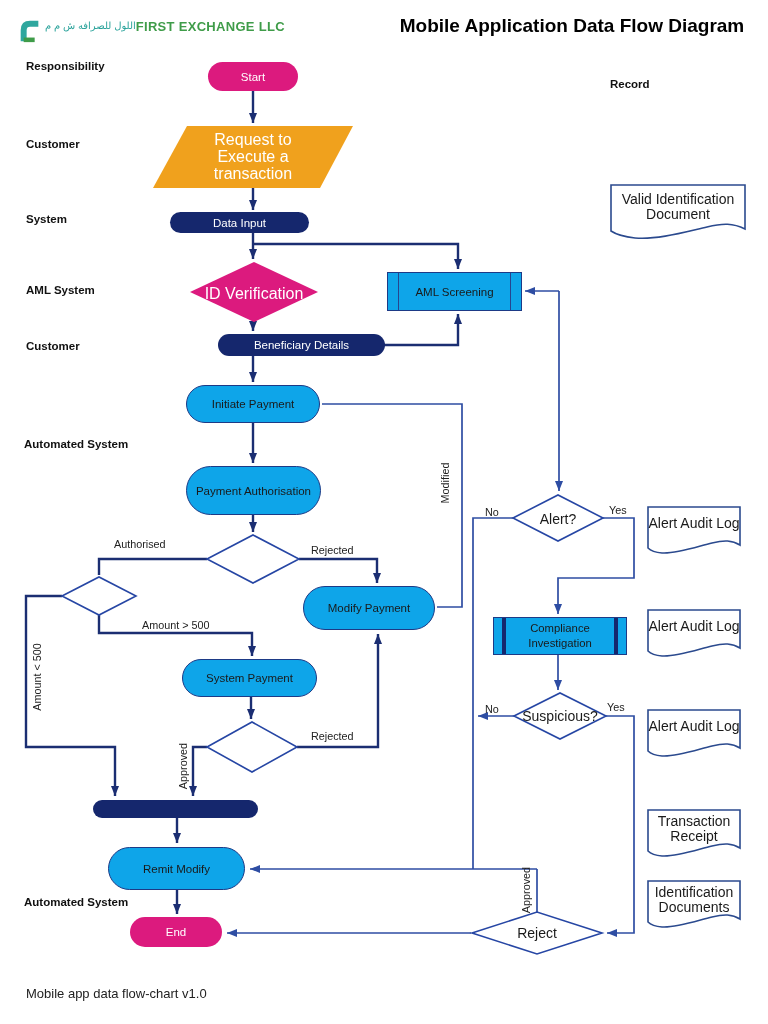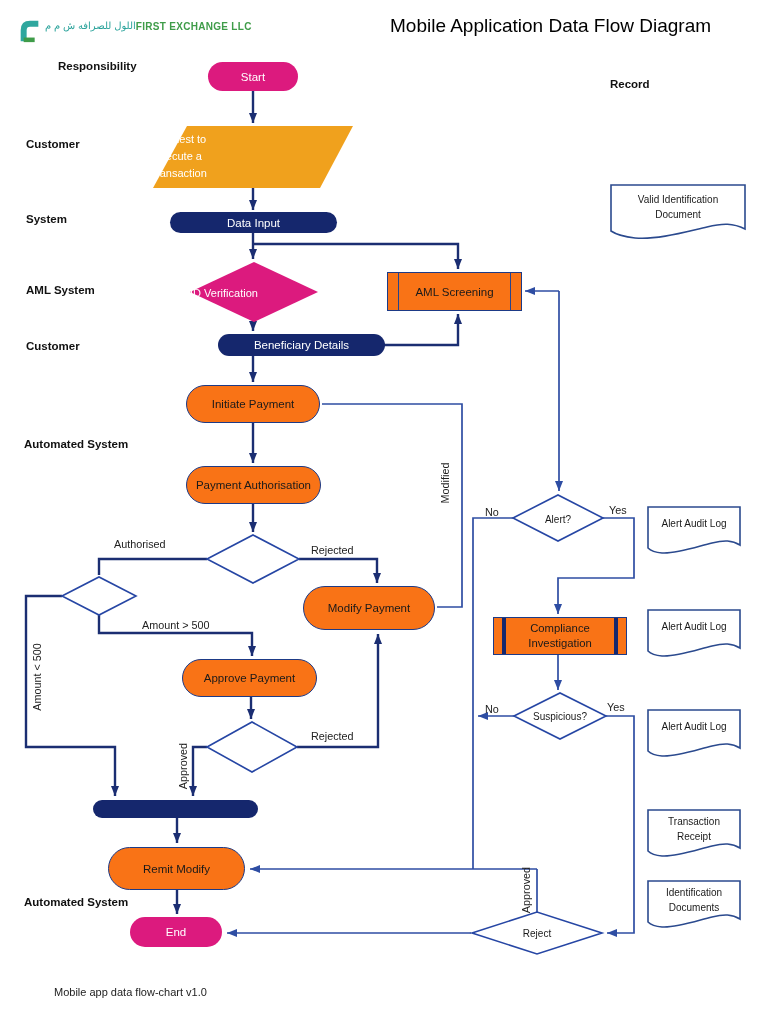--- a/index.html
+++ b/index.html
@@ -3,38 +3,38 @@
 <meta charset="utf-8">
 <style>
   html,body{margin:0;padding:0;background:#ffffff;}
   .canvas{position:relative;width:768px;height:1024px;background:#ffffff;overflow:hidden;
           font-family:"Liberation Sans", sans-serif;}
   .layer{position:absolute;left:0;top:0;z-index:1;}
   .shape{position:absolute;z-index:2;display:flex;align-items:center;justify-content:center;
          box-sizing:border-box;font-size:11.5px;line-height:14px;text-align:center;}
   .navy{background:#15276d;color:#ffffff;}
   .pink{background:#dc1a7e;color:#ffffff;}
-  .wbox{background:#f97316;color:#1a1a1a;border:1.7px solid #1d3a86;}
+  .wbox{background:#0ea5e9;color:#1a1a1a;border:1.7px solid #1d3a86;}
   .stadium{border-radius:999px;text-align:center;}
   .pp-thin{position:absolute;left:10px;right:10px;top:0;bottom:0;
            border-left:1.4px solid #27448f;border-right:1.4px solid #27448f;}
   .pp-thick{position:absolute;left:8px;right:8px;top:0;bottom:0;
             border-left:4px solid #15276d;border-right:4px solid #15276d;}
   .lbl{position:absolute;z-index:3;font-size:11.5px;font-weight:bold;color:#111;white-space:nowrap;}
   .elbl{position:absolute;z-index:3;font-size:10.8px;color:#222;white-space:nowrap;}
   .vlbl{position:absolute;z-index:3;font-size:10.8px;color:#222;white-space:nowrap;
         transform:rotate(-90deg);transform-origin:center;text-align:center;}
-  .ftxt{position:absolute;z-index:3;font-size:10px;color:#1a1a1a;text-align:center;line-height:15px;}
-  .wtxt{position:absolute;z-index:3;font-size:11px;color:#ffffff;line-height:17px;}
-  .title{position:absolute;z-index:3;font-size:19px;font-weight:normal;color:#000;}
-  .footer{position:absolute;z-index:3;font-size:11px;color:#222;margin-left:28px;}
+  .ftxt{position:absolute;z-index:3;font-size:14px;color:#1a1a1a;text-align:center;line-height:15px;}
+  .wtxt{position:absolute;z-index:3;font-size:16px;color:#ffffff;text-align:center;line-height:17px;}
+  .title{position:absolute;z-index:3;font-size:19px;font-weight:bold;color:#000;text-align:center;}
+  .footer{position:absolute;z-index:3;font-size:13px;color:#222;}
   .logo{position:absolute;left:20px;top:20px;z-index:3;display:flex;align-items:flex-start;}
   .logo-text{margin-left:3px;display:flex;flex-direction:row;align-items:center;}
   .logo-ar{font-size:10px;color:#2aa39b;line-height:12px;}
-  .logo-en{font-size:10px;font-weight:bold;color:#3f9c49;letter-spacing:.3px;line-height:9px;}
+  .logo-en{font-size:13px;font-weight:bold;color:#3f9c49;letter-spacing:.3px;line-height:9px;}
 </style>
 </head>
 <body>
 
 <div class="canvas">
 
   <svg class="layer" width="768" height="1024" viewBox="0 0 768 1024">
     <defs>
       <marker id="mD" markerUnits="userSpaceOnUse" markerWidth="10" markerHeight="8" refX="10" refY="4" orient="auto">
           <path d="M0 0 L10 4 L0 8 Z" fill="#1b2e72"></path>
@@ -106,70 +106,70 @@
       <rect x="4" y="19" width="12" height="5" fill="#3f9c49"></rect>
     </svg>
     <div class="logo-text">
       <div class="logo-ar" dir="rtl">اللول للصرافه ش م م</div>
       <div class="logo-en">FIRST EXCHANGE LLC</div>
     </div>
   </div>
 
   <div class="title" style="left:390px;top:15px;width:364px;">Mobile Application Data Flow Diagram</div>
 
-  <div class="lbl" style="left:26px;top:60px;margin-left:32px;">Responsibility</div>
+  <div class="lbl" style="left:26px;top:60px;">Responsibility</div>
   <div class="lbl" style="left:26px;top:138px;">Customer</div>
   <div class="lbl" style="left:26px;top:213px;">System</div>
   <div class="lbl" style="left:26px;top:284px;">AML System</div>
   <div class="lbl" style="left:26px;top:340px;">Customer</div>
   <div class="lbl" style="left:24px;top:438px;">Automated System</div>
   <div class="lbl" style="left:24px;top:896px;">Automated System</div>
   <div class="lbl" style="left:610px;top:78px;">Record</div>
 
   <div class="footer" style="left:26px;top:986px;">Mobile app data flow-chart v1.0</div>
 
   <div class="shape pink stadium" style="left:208px;top:62px;width:90px;height:29px;">
       <span>Start</span>
     </div>
 
   <div class="wtxt" style="left:153px;top:131px;width:200px;">
     <span>Request to</span><br>
     <span>Execute a</span><br>
     <span>transaction</span>
   </div>
 
-  <div class="shape navy stadium" style="left:170px;top:212px;width:167px;height:21px;">
+  <div class="shape navy stadium" style="left:170px;top:212px;width:139px;height:21px;">
       <span>Data Input</span>
     </div>
 
   <div class="wtxt" style="left:190px;top:285px;width:128px;">ID Verification</div>
 
   <div class="shape wbox" style="left:387px;top:272px;width:135px;height:39px;">
     <div class="pp-thin"></div>
     <span>AML Screening</span>
   </div>
 
   <div class="shape navy stadium" style="left:170px;top:334px;width:167px;height:22px;margin-left:48px;">
       <span>Beneficiary Details</span>
     </div>
 
   <div class="shape wbox stadium" style="left:186px;top:385px;width:134px;height:38px;">
       <span>Initiate Payment</span>
     </div>
 
-  <div class="shape wbox stadium" style="left:186px;top:466px;width:135px;height:38px;">
+  <div class="shape wbox stadium" style="left:186px;top:466px;width:135px;height:49px;">
       <span>Payment Authorisation</span>
     </div>
 
   <div class="shape wbox stadium" style="left:303px;top:586px;width:132px;height:44px;">
       <span>Modify Payment</span>
     </div>
 
   <div class="shape wbox stadium" style="left:182px;top:659px;width:135px;height:38px;">
-      <span>Approve Payment</span>
+      <span>System Payment</span>
     </div>
 
   <div class="shape navy stadium" style="left:93px;top:800px;width:165px;height:18px;"></div>
 
   <div class="shape wbox stadium" style="left:108px;top:847px;width:137px;height:43px;">
       <span>Remit Modify</span>
     </div>
 
   <div class="shape pink stadium" style="left:130px;top:917px;width:92px;height:30px;">
       <span>End</span>

